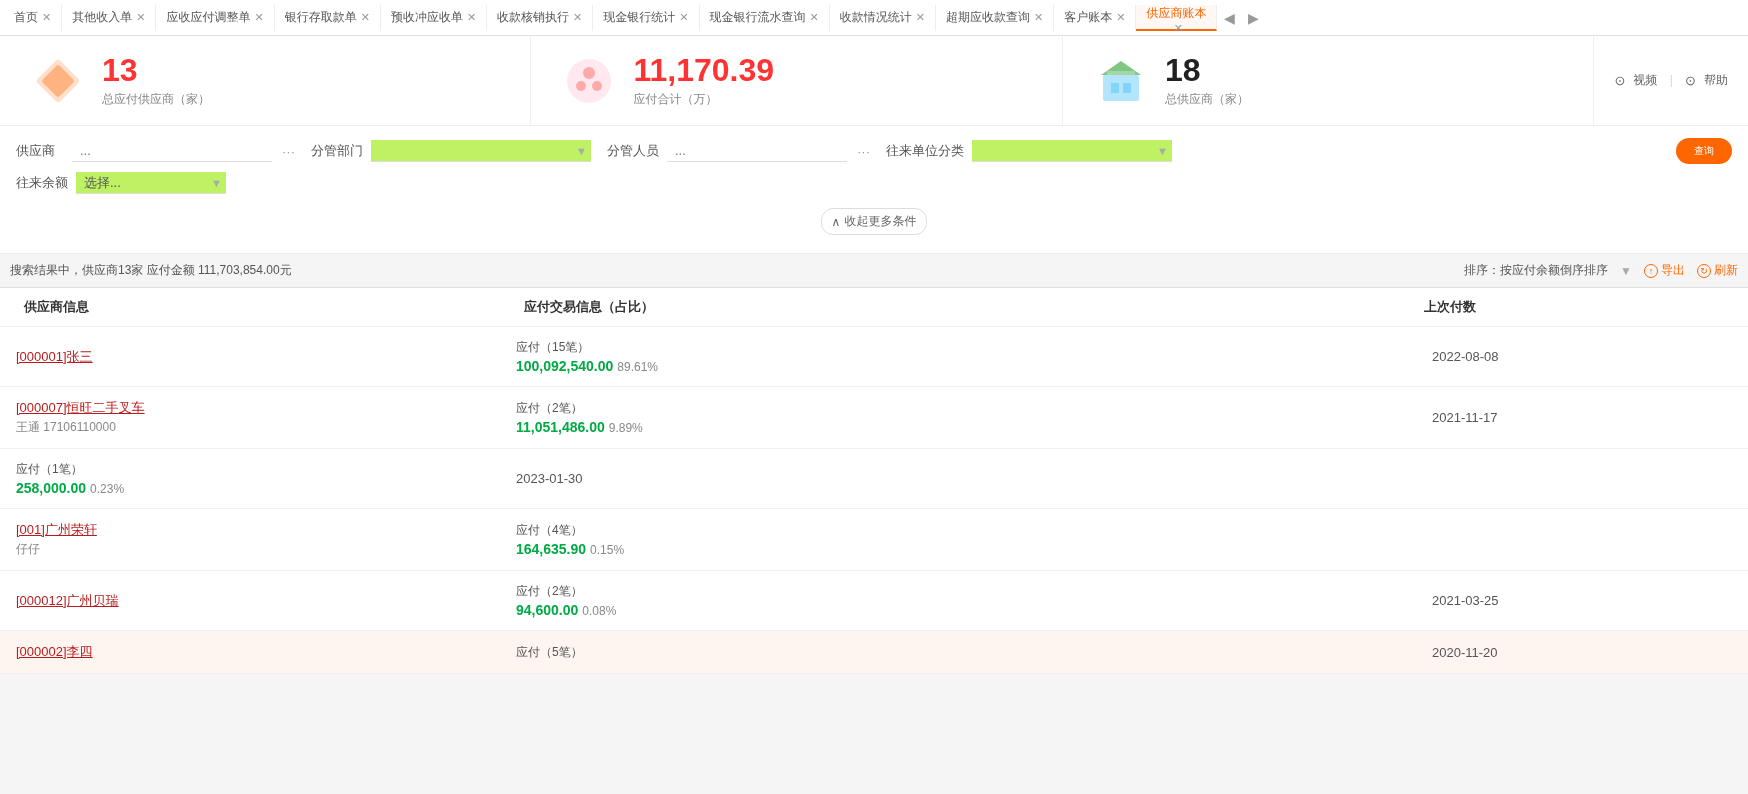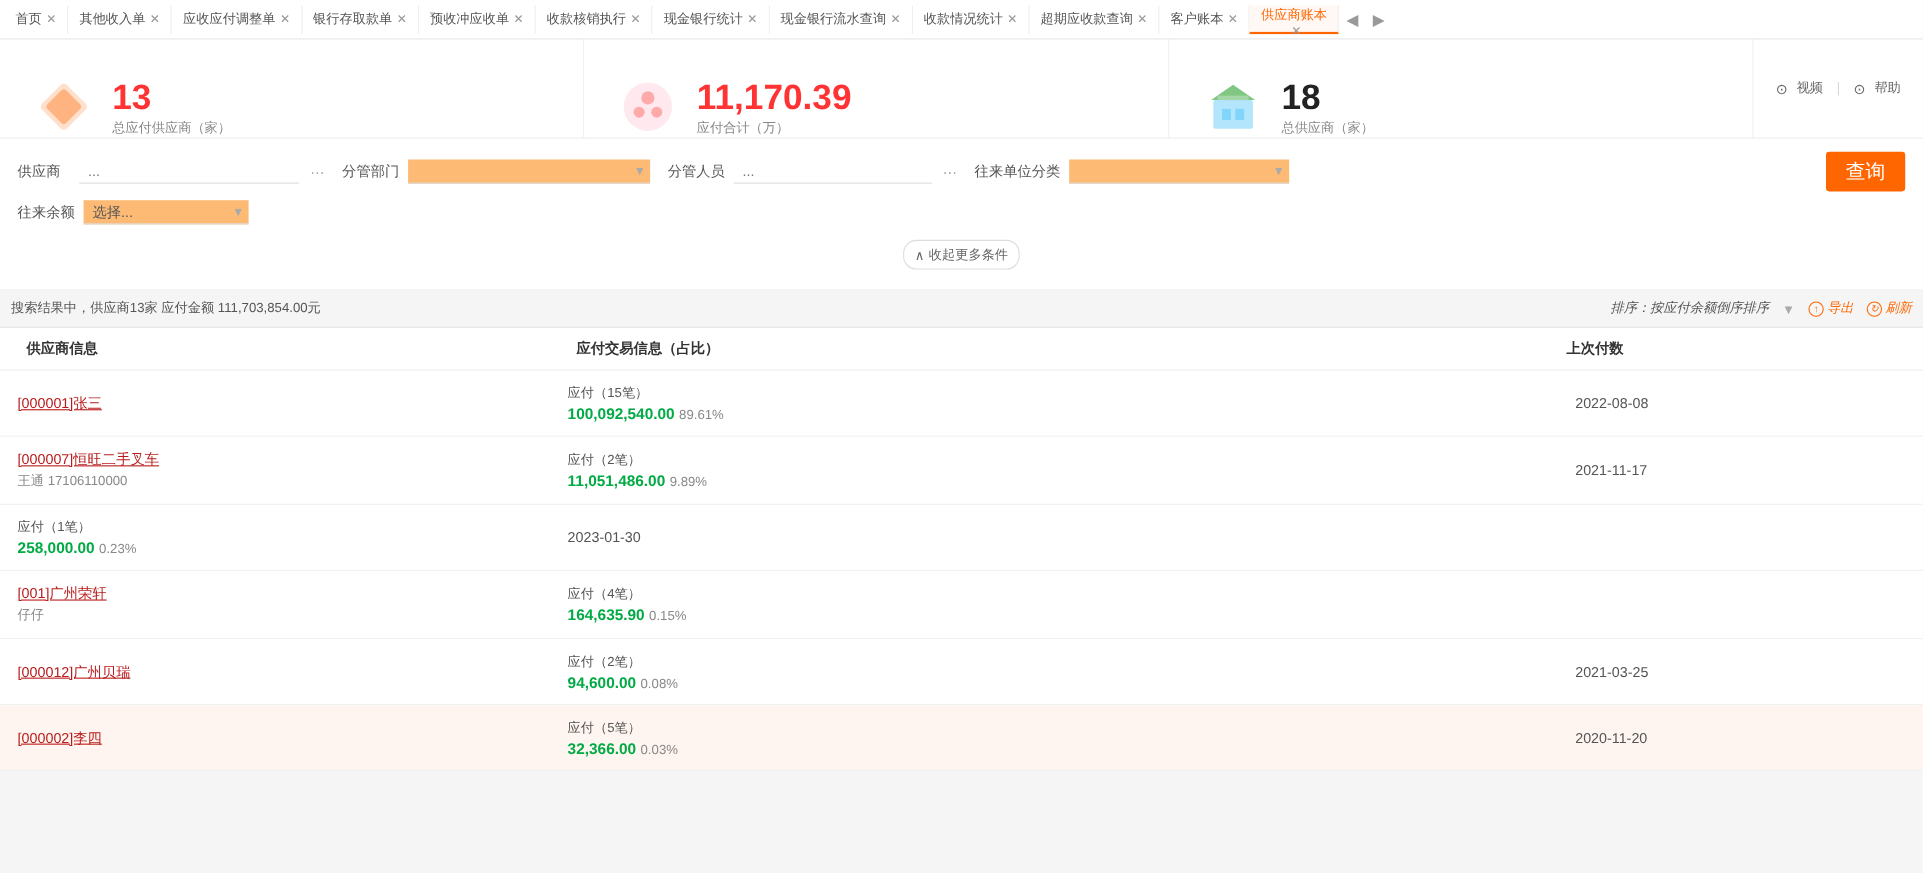--- a/index.html
+++ b/index.html
@@ -53,21 +53,21 @@
     .stats-bar {
       background: #fff;
       display: flex;
       align-items: stretch;
       height: 90px;
       border-bottom: 1px solid #eee;
       position: relative;
     }
     .stat-item {
       display: flex;
-      align-items: flex-end;
+      align-items: center;
       padding: 0 30px;
       flex: 1;
       border-right: 1px solid #f0f0f0;
     }
     .stat-icon {
       width: 56px;
       height: 56px;
       margin-right: 16px;
       flex-shrink: 0;
     }
@@ -135,21 +135,21 @@
       outline: none;
       color: #999;
     }
     .filter-select {
       border: none;
       border-bottom: 1px solid #ddd;
       padding: 3px 8px;
       font-size: 13px;
       width: 200px;
       outline: none;
-      background: #fdba74;
+      background: #bef264;
       appearance: none;
       color: #555;
       cursor: pointer;
     }
     .filter-select-wrap {
       position: relative;
       display: inline-flex;
       align-items: center;
     }
     .filter-select-wrap .chevron {
@@ -158,22 +158,22 @@
       color: #aaa;
       font-size: 11px;
       pointer-events: none;
     }
     .filter-spacer { flex: 1; }
     .search-btn {
       background: #ff6600;
       color: #fff;
       border: none;
       padding: 6px 18px;
-      border-radius: 3px;
-      font-size: 18px;
+      border-radius: 13px;
+      font-size: 10px;
       cursor: pointer;
     }
     .collapse-btn {
       display: inline-flex;
       align-items: center;
       gap: 4px;
       font-size: 12px;
       color: #666;
       cursor: pointer;
       padding: 4px 10px;
@@ -196,21 +196,20 @@
       align-items: center;
       font-size: 12px;
       color: #555;
       border-bottom: 1px solid #e0e0e0;
     }
     .results-bar .right-tools {
       margin-left: auto;
       display: flex;
       align-items: center;
       gap: 12px;
-      font-style: italic;
     }
     .tool-btn {
       display: inline-flex;
       align-items: center;
       gap: 3px;
       font-size: 12px;
       color: #ff6600;
       cursor: pointer;
     }
     .tool-btn .icon-circle {
@@ -557,22 +556,18 @@
     <div class="last-pay">2021-03-25</div>
   </div>
       <div class="table-row highlighted">
     <div>
       <a class="supplier-link">[000002]李四</a>
       
     </div>
 
     <div class="trans-info">
       <div class="trans-label">应付（5笔）</div>
-      <div class="trans-row">
-        <span class="trans-amount">32,366.00</span>
-        <span class="trans-percent">0.03%</span>
-      </div>
     </div>
 
     <div class="last-pay">2020-11-20</div>
   </div>
     </div>
 </div>
 
 </body></html>

